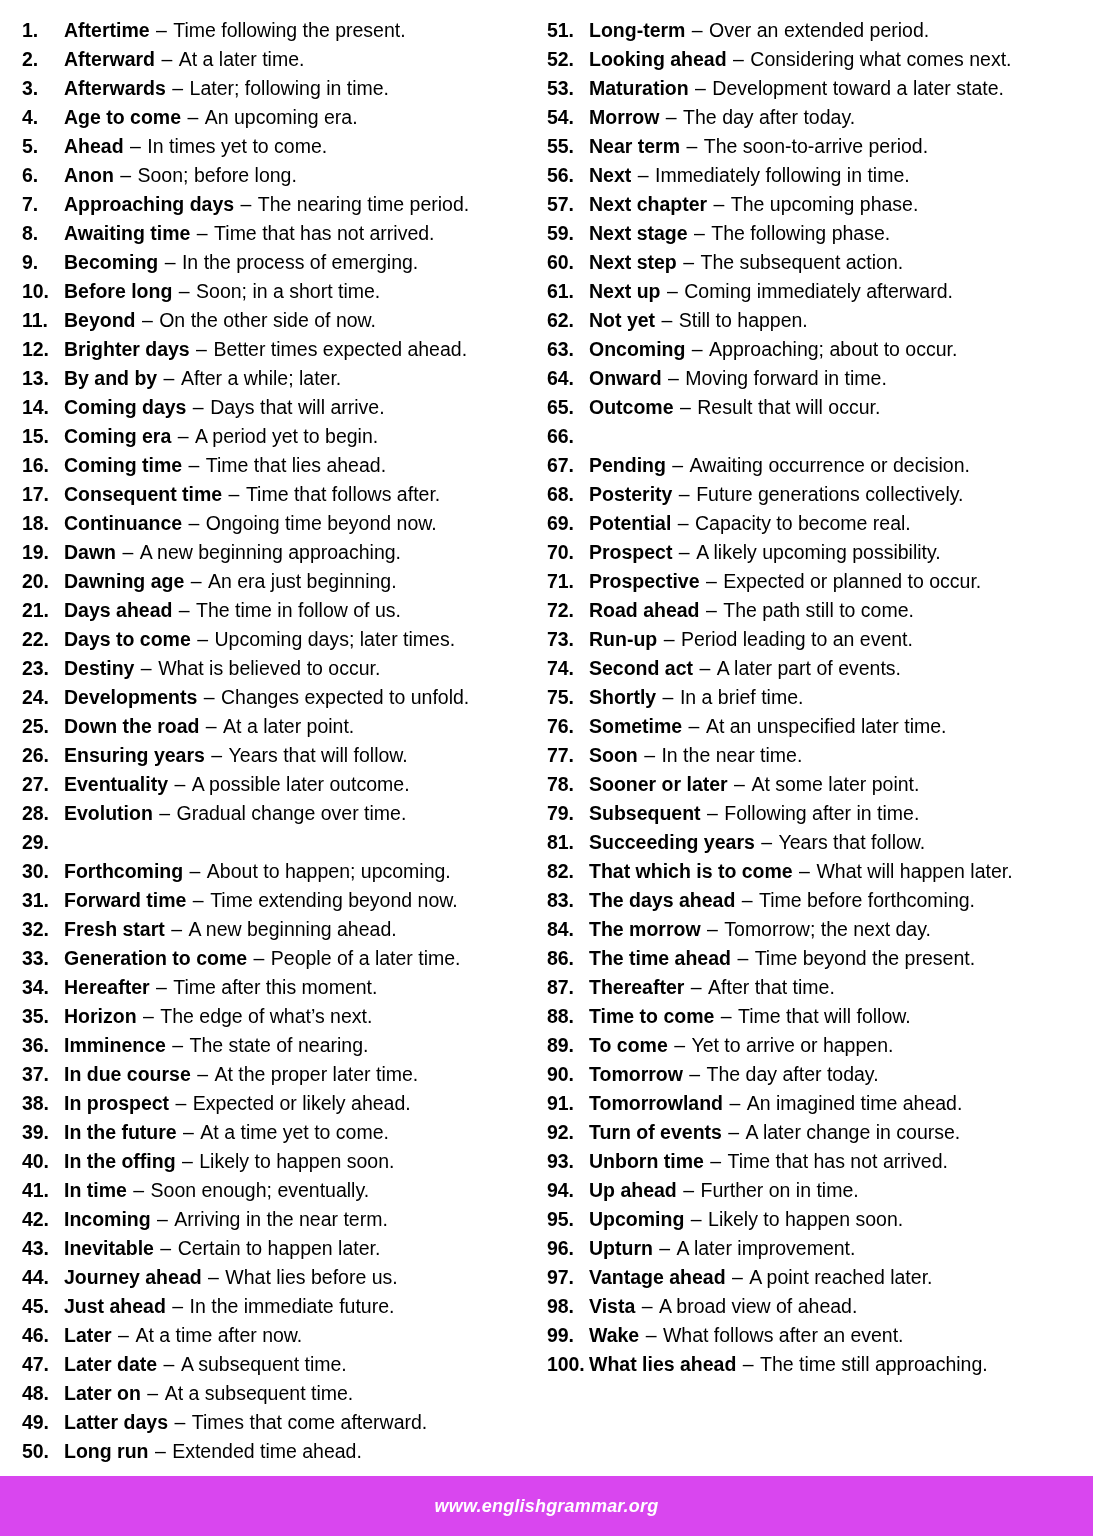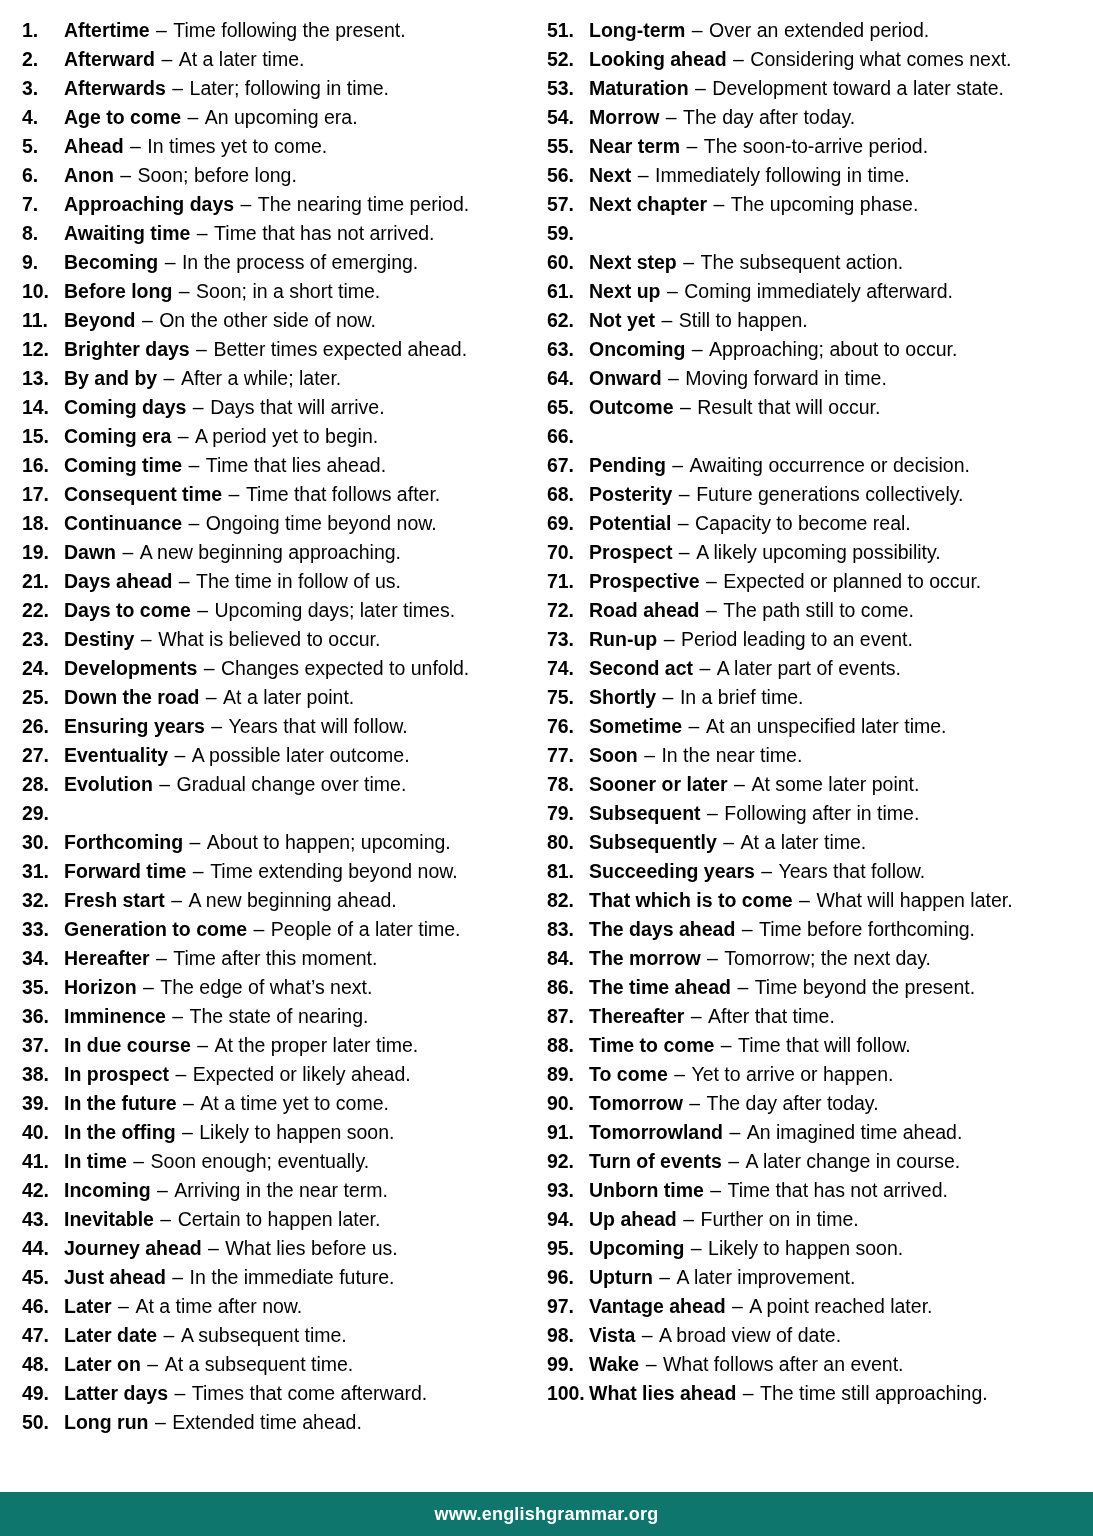--- a/index.html
+++ b/index.html
@@ -64,29 +64,30 @@
   }
   .entry .dash {
     font-weight: normal;
     padding: 0 1px;
   }
   .entry .def {
     font-weight: normal;
   }
   #footer {
     flex: 0 0 auto;
-    height: 44px;
-    background: #0f766e;
+    height: 60px;
+    background: #d946ef;
     color: #ffffff;
     display: flex;
     align-items: center;
     justify-content: center;
     font-size: 18px;
     font-weight: bold;
     letter-spacing: 0.2px;
+    font-style: italic;
   }
 </style>
 </head>
 <body>
 
 <div id="page">
 
   <div class="columns">
 
     <div class="column left" id="col-left">
@@ -160,20 +161,24 @@
         </div>
         <div class="entry">
           <span class="num">18.</span>
           <span><span class="term">Continuance</span><span class="dash"> – </span><span class="def">Ongoing time beyond now.</span></span>
         </div>
         <div class="entry">
           <span class="num">19.</span>
           <span><span class="term">Dawn</span><span class="dash"> – </span><span class="def">A new beginning approaching.</span></span>
         </div>
         <div class="entry">
+          <span class="num">20.</span>
+          <span><span class="term">Dawning age</span><span class="dash"> – </span><span class="def">An era just beginning.</span></span>
+        </div>
+        <div class="entry">
           <span class="num">21.</span>
           <span><span class="term">Days ahead</span><span class="dash"> – </span><span class="def">The time in follow of us.</span></span>
         </div>
         <div class="entry">
           <span class="num">22.</span>
           <span><span class="term">Days to come</span><span class="dash"> – </span><span class="def">Upcoming days; later times.</span></span>
         </div>
         <div class="entry">
           <span class="num">23.</span>
           <span><span class="term">Destiny</span><span class="dash"> – </span><span class="def">What is believed to occur.</span></span>
@@ -311,20 +316,21 @@
         <div class="entry">
           <span class="num">56.</span>
           <span><span class="term">Next</span><span class="dash"> – </span><span class="def">Immediately following in time.</span></span>
         </div>
         <div class="entry">
           <span class="num">57.</span>
           <span><span class="term">Next chapter</span><span class="dash"> – </span><span class="def">The upcoming phase.</span></span>
         </div>
         <div class="entry">
           <span class="num">59.</span>
+          <span><span class="term">Next stage</span><span class="dash"> – </span><span class="def">The following phase.</span></span>
         </div>
         <div class="entry">
           <span class="num">60.</span>
           <span><span class="term">Next step</span><span class="dash"> – </span><span class="def">The subsequent action.</span></span>
         </div>
         <div class="entry">
           <span class="num">61.</span>
           <span><span class="term">Next up</span><span class="dash"> – </span><span class="def">Coming immediately afterward.</span></span>
         </div>
         <div class="entry">
@@ -392,24 +398,20 @@
         </div>
         <div class="entry">
           <span class="num">78.</span>
           <span><span class="term">Sooner or later</span><span class="dash"> – </span><span class="def">At some later point.</span></span>
         </div>
         <div class="entry">
           <span class="num">79.</span>
           <span><span class="term">Subsequent</span><span class="dash"> – </span><span class="def">Following after in time.</span></span>
         </div>
         <div class="entry">
-          <span class="num">80.</span>
-          <span><span class="term">Subsequently</span><span class="dash"> – </span><span class="def">At a later time.</span></span>
-        </div>
-        <div class="entry">
           <span class="num">81.</span>
           <span><span class="term">Succeeding years</span><span class="dash"> – </span><span class="def">Years that follow.</span></span>
         </div>
         <div class="entry">
           <span class="num">82.</span>
           <span><span class="term">That which is to come</span><span class="dash"> – </span><span class="def">What will happen later.</span></span>
         </div>
         <div class="entry">
           <span class="num">83.</span>
           <span><span class="term">The days ahead</span><span class="dash"> – </span><span class="def">Time before forthcoming.</span></span>
@@ -461,21 +463,21 @@
         <div class="entry">
           <span class="num">96.</span>
           <span><span class="term">Upturn</span><span class="dash"> – </span><span class="def">A later improvement.</span></span>
         </div>
         <div class="entry">
           <span class="num">97.</span>
           <span><span class="term">Vantage ahead</span><span class="dash"> – </span><span class="def">A point reached later.</span></span>
         </div>
         <div class="entry">
           <span class="num">98.</span>
-          <span><span class="term">Vista</span><span class="dash"> – </span><span class="def">A broad view of date.</span></span>
+          <span><span class="term">Vista</span><span class="dash"> – </span><span class="def">A broad view of ahead.</span></span>
         </div>
         <div class="entry">
           <span class="num">99.</span>
           <span><span class="term">Wake</span><span class="dash"> – </span><span class="def">What follows after an event.</span></span>
         </div>
         <div class="entry">
           <span class="num">100.</span>
           <span><span class="term">What lies ahead</span><span class="dash"> – </span><span class="def">The time still approaching.</span></span>
         </div>
       </div>

